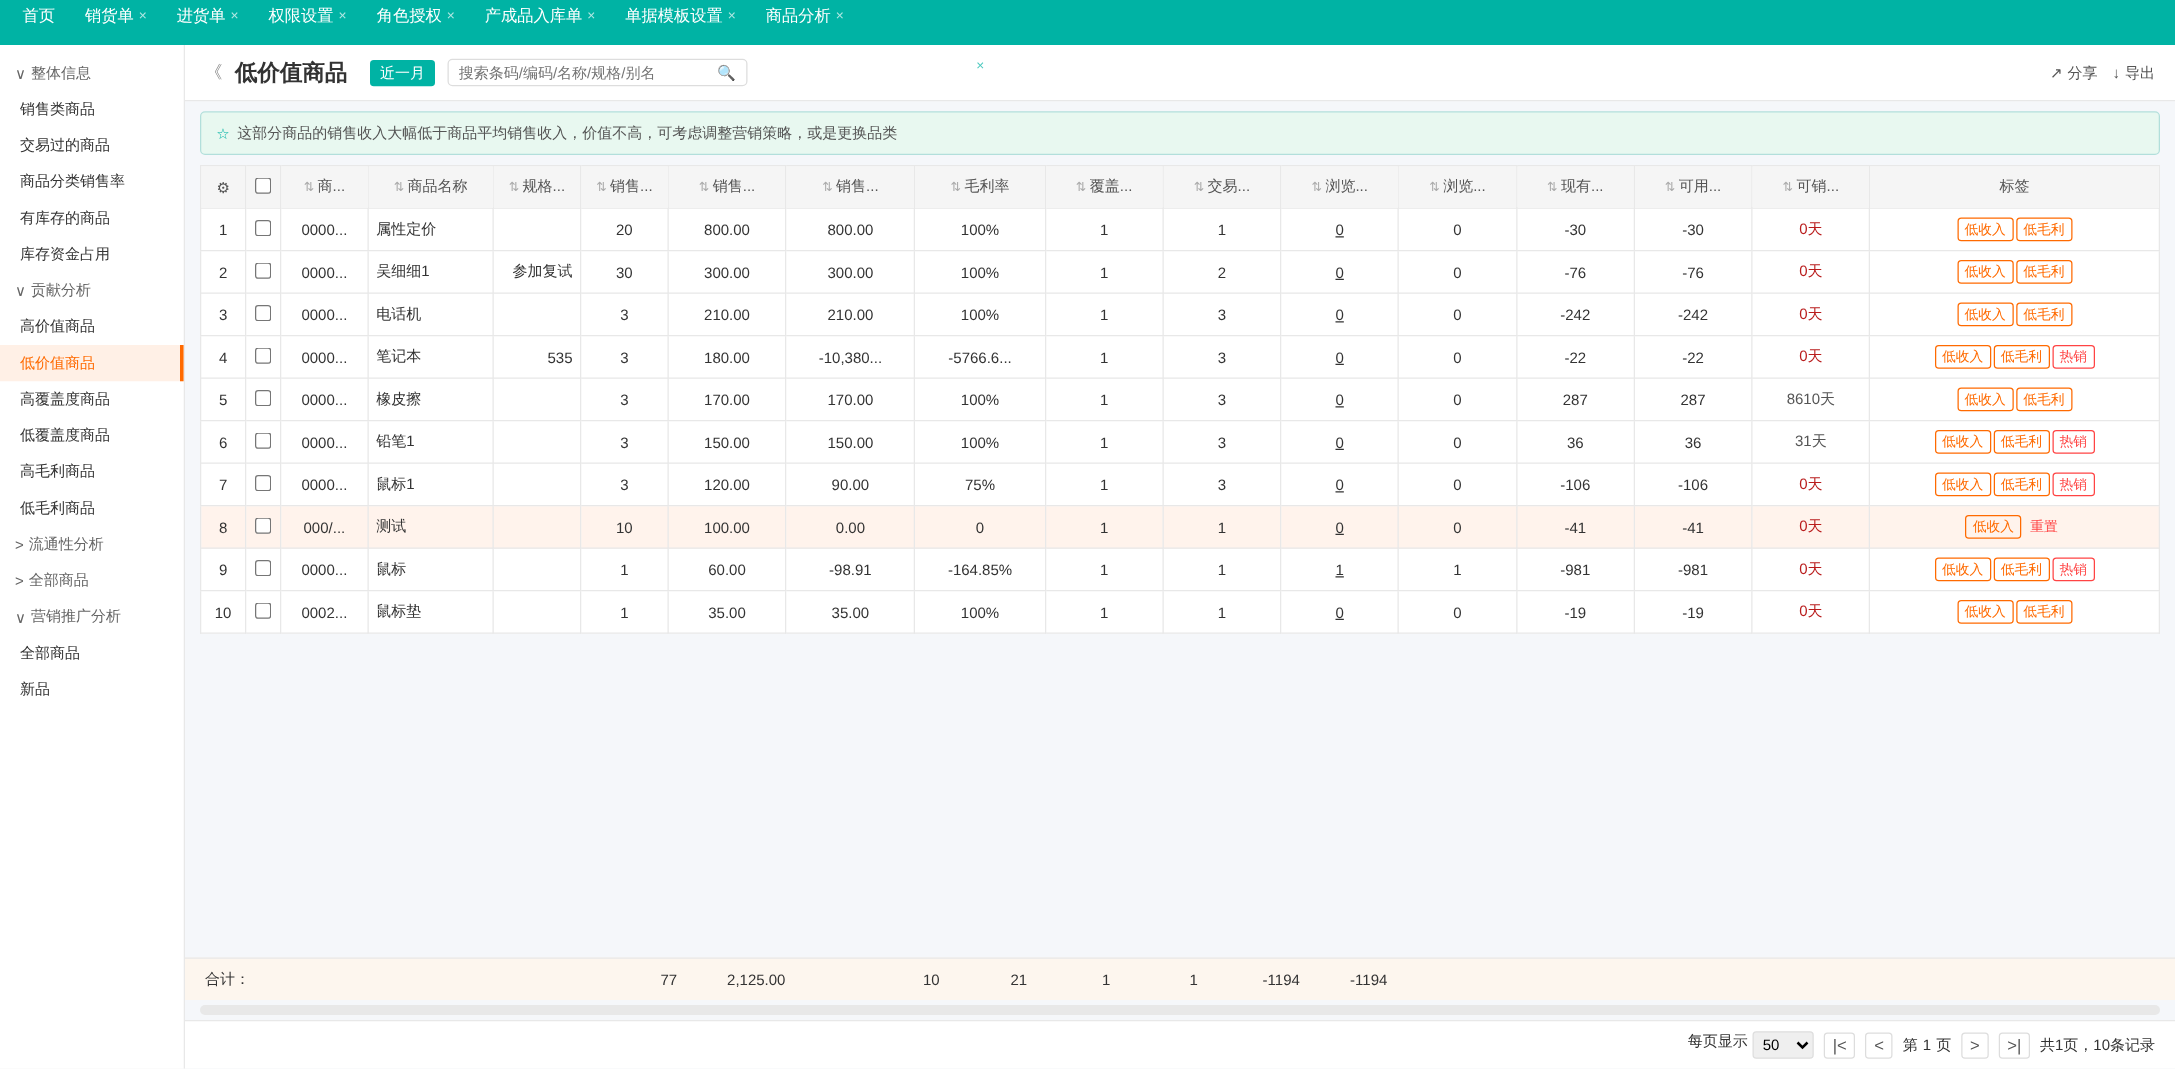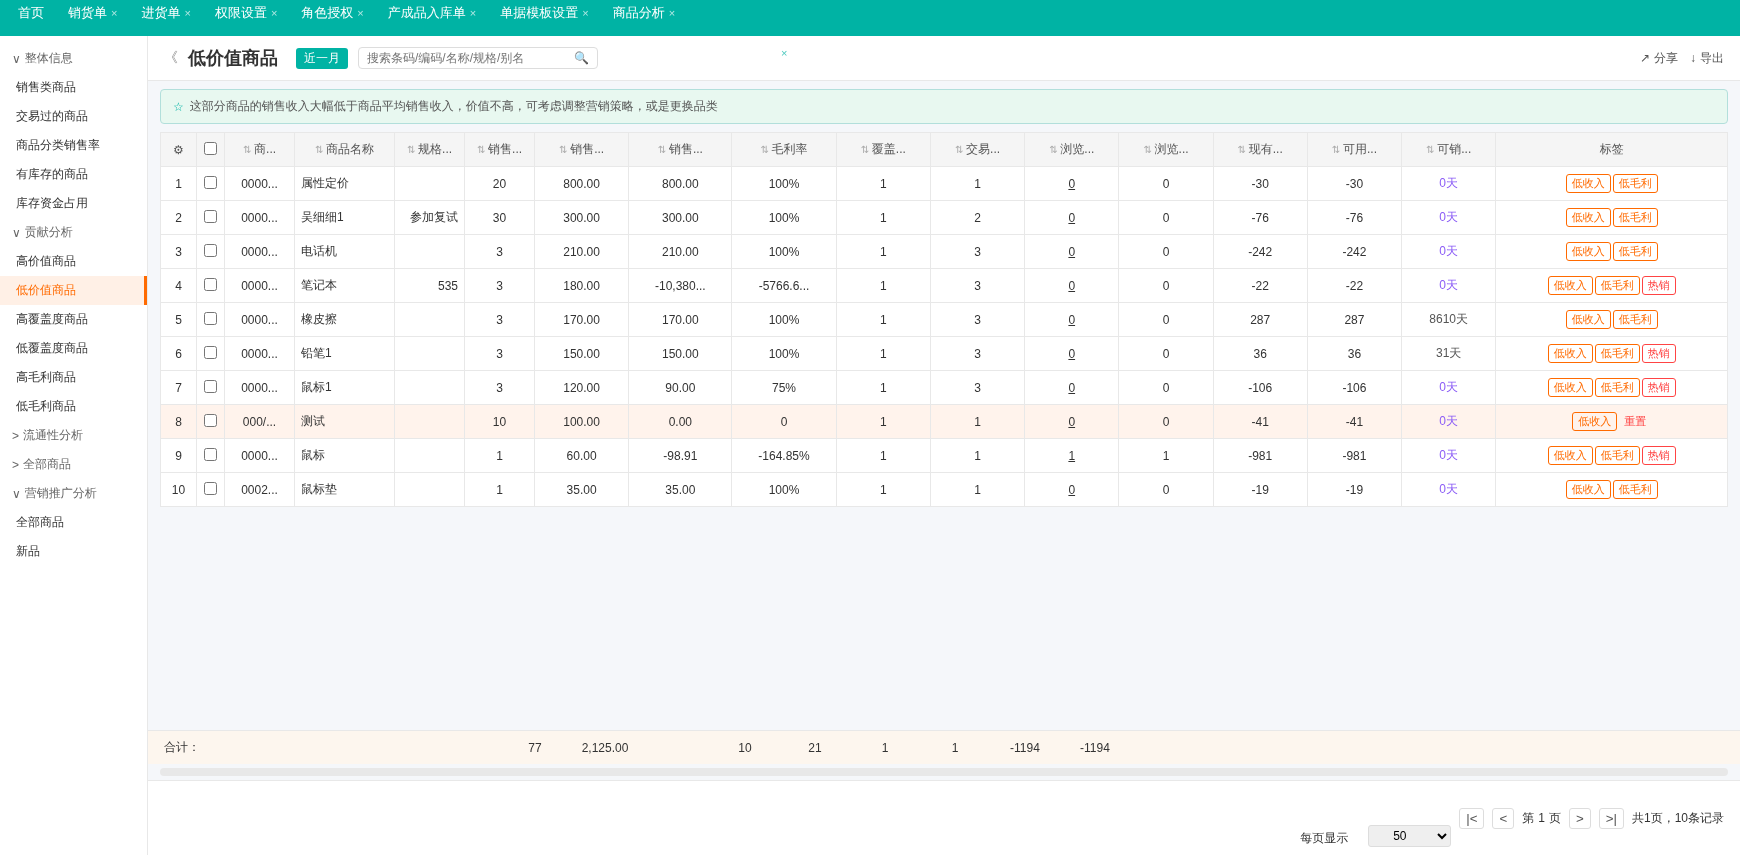--- a/index.html
+++ b/index.html
@@ -42,42 +42,42 @@
     .table-wrapper { flex: 1; overflow: auto; padding: 0 12px; }
     table { width: 100%; border-collapse: collapse; background: #fff; font-size: 12px; }
     thead tr { background: #f5f5f5; }
     th { padding: 8px 6px; border: 1px solid #e8e8e8; text-align: center; color: #555; font-weight: normal; white-space: nowrap; position: sticky; top: 0; background: #f5f5f5; z-index: 1; }
     td { padding: 6px 6px; border: 1px solid #e8e8e8; text-align: center; color: #333; }
     tr.highlighted td { background: #fff3ec; }
     .tag { display: inline-block; padding: 1px 5px; border-radius: 3px; font-size: 11px; margin: 1px; text-align: right; }
     .tag-orange { color: #ff6a00; border: 1px solid #ff6a00; }
     .tag-red { color: #ff4444; border: 1px solid #ff4444; }
     .tag-hot { color: #ff4444; }
-    .day-orange { color: #8b5cf6; }
+    .day-orange { color: #b91c1c; }
     .day-green { color: #555; }
     .underline { text-decoration: underline; cursor: pointer; }
     .col-num { width: 36px; }
     .col-check { width: 28px; }
     .col-code { width: 70px; }
     .col-name { width: 100px; text-align: left; }
     .col-spec { width: 70px; text-align: right; }
     .col-sale { width: 70px; }
     .th-sort { cursor: pointer; }
     .th-sort::before { content: "⇅ "; font-size: 10px; color: #aaa; }
 
     
     .table-footer { background: #fdf6ee; border-top: 1px solid #e8e8e8; padding: 8px 16px; display: flex; align-items: center; font-size: 12px; color: #333; }
     .footer-label { margin-right: 20px; font-weight: normal; }
     .footer-cells { display: flex; gap: 0; }
     .footer-cell { min-width: 70px; text-align: center; padding: 0 10px; }
 
     
     .pagination { display: flex; align-items: center; justify-content: flex-end; padding: 8px 16px; background: #fff; border-top: 1px solid #e8e8e8; gap: 8px; font-size: 12px; }
-    .page-size-select { display: flex; align-items: flex-end; gap: 20px; }
-    select { border: 1px solid #ddd; border-radius: 3px; padding: 2px 20px; font-size: 12px; margin-top: 36px; }
+    .page-size-select { display: flex; align-items: flex-start; gap: 4px; }
+    select { border: 1px solid #ddd; border-radius: 3px; padding: 2px 3px; font-size: 12px; }
     .page-btn { cursor: pointer; padding: 2px 6px; border: 1px solid #ddd; border-radius: 3px; background: #fff; color: #555; }
     .page-info { display: flex; align-items: center; gap: 4px; }
 
     
     .scrollbar-stub { height: 8px; background: #e8e8e8; border-radius: 4px; margin: 4px 12px; }
   </style>
 </head>
 <body>
 
 <div class="top-nav">

